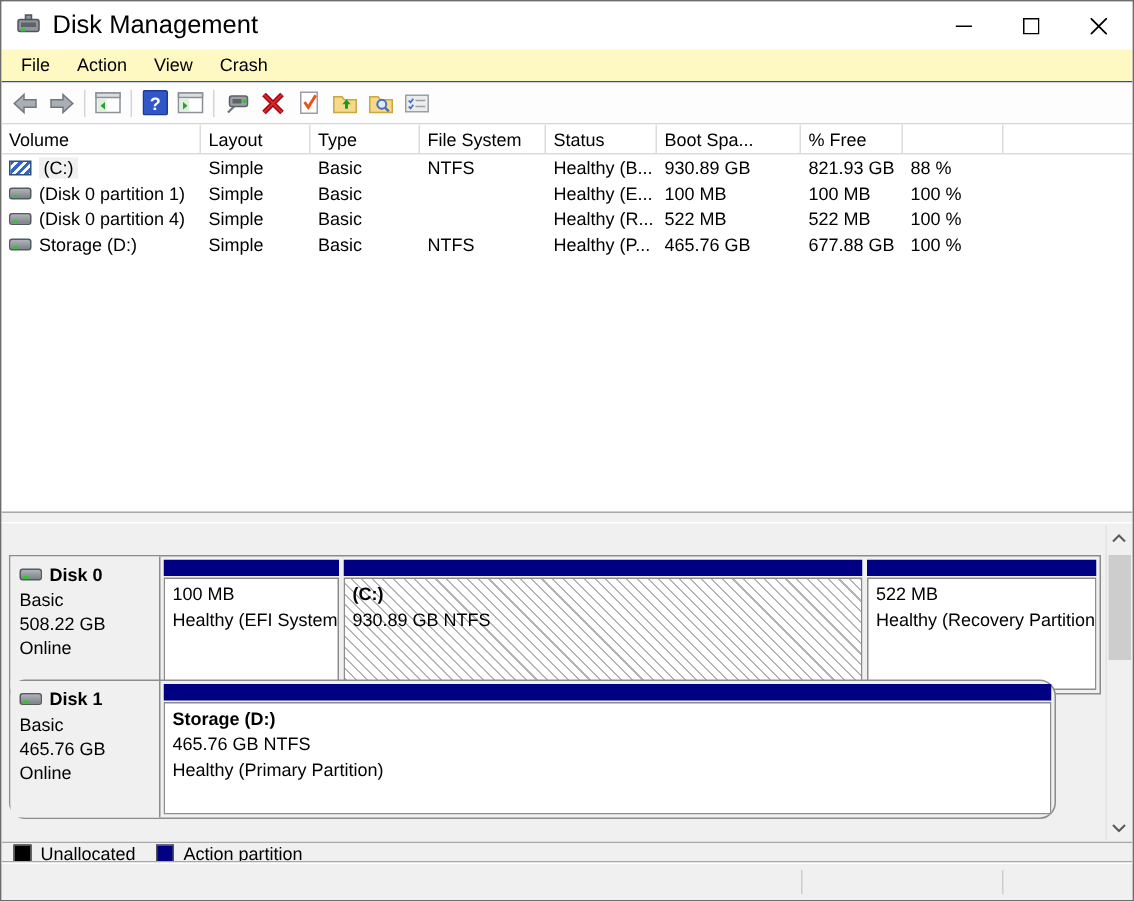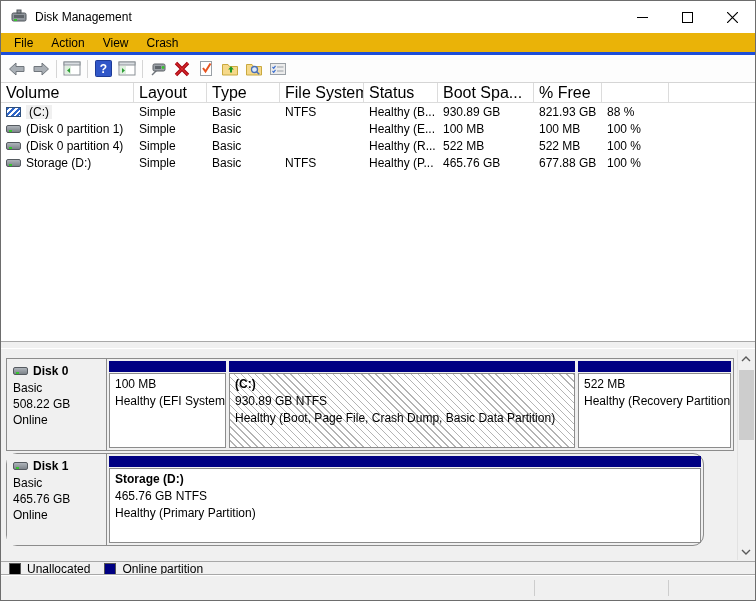--- a/index.html
+++ b/index.html
@@ -3,55 +3,55 @@
 <meta charset="utf-8">
 <style>
   * { margin:0; padding:0; box-sizing:border-box; }
   html,body { width:756px; height:601px; }
   body { font-family:"Liberation Sans","DejaVu Sans",sans-serif; font-size:12px; color:#000; }
   .window { width:756px; height:601px; border:1px solid #6d6d6d; background:#fff; display:flex; flex-direction:column; overflow:hidden; }
 
   
   .titlebar { height:32px; background:#fff; display:flex; align-items:center; flex:0 0 auto; }
   .titlebar .appicon { width:16px; height:16px; margin:0 8px 0 10px; position:relative; }
-  .title-text { font-size:12px; }
+  .title-text { font-size:17px; }
   .titlebar-spacer { flex:1; }
   .winbtn { width:45px; height:32px; display:flex; align-items:center; justify-content:center; font-size:13px; color:#000; }
   .winbtn svg { display:block; }
 
   
-  .menubar { height:22px; background:#eab308; display:flex; align-items:center; padding-left:4px; border-bottom:3px solid #1d4ed8; flex:0 0 auto; }
+  .menubar { height:22px; background:#fef9c3; display:flex; padding-left:4px; border-bottom:1px solid #1d4ed8; flex:0 0 auto; }
   .menu-item { padding:3px 9px; font-size:12px; }
 
   
   .toolbar { height:28px; background:#fdfdfd; border-bottom:1px solid #d5d5d5; display:flex; align-items:center; padding-left:4px; flex:0 0 auto; }
   .tbtn { width:24px; height:24px; display:flex; align-items:center; justify-content:center; }
   .tsep { width:1px; height:18px; background:#d5d5d5; margin:0 3px; }
 
   
   .volume-list { flex:1 1 auto; background:#fff; overflow:hidden; }
   .vl-grid { display:grid; grid-template-columns:133px 73px 73px 84px 74px 96px 68px 67px 1fr; }
   .vl-header { height:20px; border-bottom:1px solid #dcdcdc; }
-  .vl-header .hcell { display:flex; align-items:center; padding-left:5px; border-right:1px solid #dcdcdc; font-size:16px; white-space:nowrap; overflow:hidden; }
+  .vl-header .hcell { display:flex; align-items:center; padding-left:5px; border-right:1px solid #dcdcdc; font-size:12px; white-space:nowrap; overflow:hidden; }
   .vl-row { height:17px; }
   .vl-row .cell { display:flex; align-items:center; padding-left:5px; font-size:12px; white-space:nowrap; overflow:hidden; }
   .vol-cell { gap:5px; }
   .vol-label.focused { background:#f0f0f0; padding:0 3px; }
   .drive-ico { width:15px; height:10px; position:relative; flex:0 0 auto; }
   .drive-body { position:absolute; left:0; top:1px; width:15px; height:8px; background:linear-gradient(#aeb4ba,#7d838a); border:1px solid #555a60; border-radius:2px; }
   .drive-led { position:absolute; left:3px; top:6px; width:3px; height:2px; background:#35c42e; }
   .c-ico { width:15px; height:10px; border:1px solid #2f4f7c; background:repeating-linear-gradient(135deg,#2f66c9 0 2px,#ffffff 2px 4px); flex:0 0 auto; }
 
   
   .splitter { height:8px; background:#f0f0f0; border-top:1px solid #a8a8a8; border-bottom:1px solid #ffffff; flex:0 0 auto; }
 
   
   .graph-pane { height:212px; background:#f0f0f0; position:relative; flex:0 0 auto; }
   .disk-row { position:absolute; border:1px solid #8c8c8c; background:#f0f0f0; display:flex; }
-  .disk-row.d0 { left:5px; top:9px;  width:728px; height:93px; }
+  .disk-row.d0 { left:5px; top:21px;  width:728px; height:93px; }
   .disk-row.d1 { left:5px; top:104px; width:698px; height:93px;border-radius:11px; }
   .disk-label { width:100px; flex:0 0 auto; border-right:1px solid #8c8c8c; padding:4px 6px; background:#f0f0f0; }
   .disk-label .dname { font-weight:bold; display:flex; align-items:center; gap:5px; margin-bottom:1px; }
   .disk-label div { line-height:16px; white-space:nowrap; }
   .part-area { flex:1; display:flex; gap:3px; padding:2px; overflow:hidden; }
   .part { display:flex; flex-direction:column; overflow:hidden; }
   .part-bar { height:11px; background:#000082; flex:0 0 auto; margin-bottom:1px; }
   .part-body { flex:1; background:#fff; border:1px solid #8c8c8c; padding:2px 5px; overflow:hidden; }
   .part-body.hatched { background:#fff repeating-linear-gradient(45deg,transparent 0 4px,#b4b4b4 4px 5px); }
   .pline { line-height:17px; white-space:nowrap; }
@@ -304,21 +304,20 @@
             <div class="pline pname"></div>
             <div class="pline">100 MB</div>
             <div class="pline">Healthy (EFI System</div>
           </div>
         </div>
         <div class="part w-c">
           <div class="part-bar"></div>
           <div class="part-body hatched">
             <div class="pline pname">(C:)</div>
             <div class="pline">930.89 GB NTFS</div>
-            <div class="pline">Healthy (Boot, Page File, Crash Dump, Basic Data Partition)</div>
           </div>
         </div>
         <div class="part w-rec">
           <div class="part-bar"></div>
           <div class="part-body">
             <div class="pline pname"></div>
             <div class="pline">522 MB</div>
             <div class="pline">Healthy (Recovery Partition</div>
           </div>
         </div>
@@ -362,21 +361,21 @@
             <path d="M1 1 L5 5 L9 1" fill="none" stroke="#5a5a5a" stroke-width="1.4"></path>
           </svg>
       </div>
     </div>
   </div>
 
   <div class="legend">
     <span class="swatch black"></span>
     <span>Unallocated</span>
     <span class="swatch navy"></span>
-    <span>Online partition</span>
+    <span>Action partition</span>
   </div>
 
   <div class="statusbar">
     <div class="sb-div" style="left:533px"></div>
     <div class="sb-div" style="left:667px"></div>
   </div>
 
 </div>
 
 </body></html>

